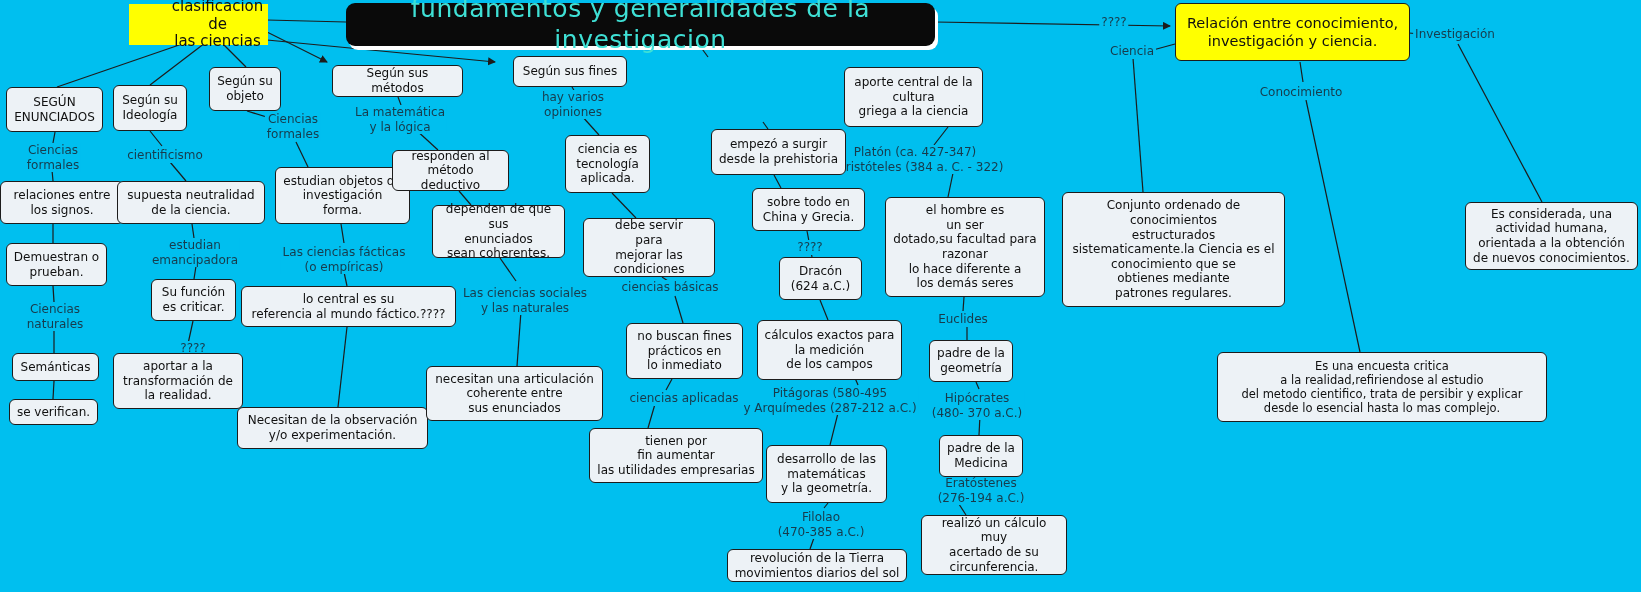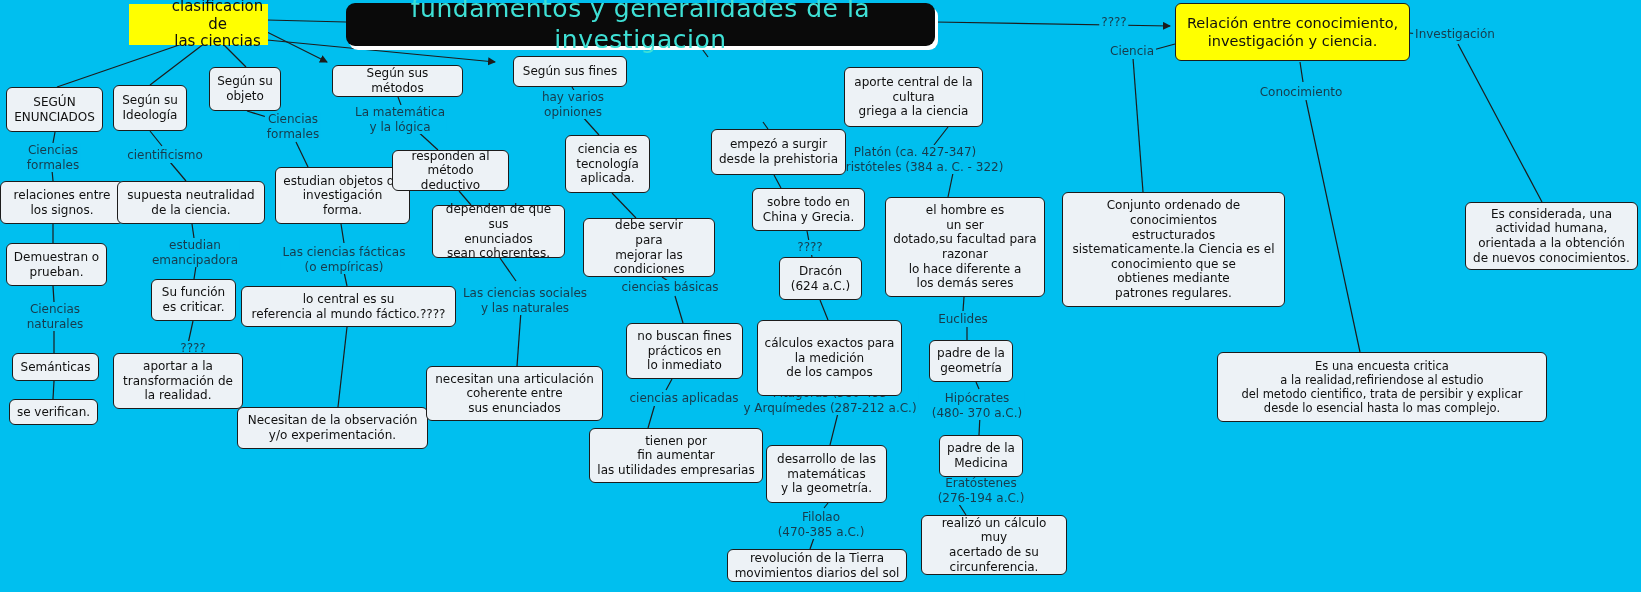--- a/index.html
+++ b/index.html
@@ -202,21 +202,21 @@
 mejorar las condiciones</div>
     <div class="node" style="left: 779px; top: 257px; width: 83px; height: 43px;">Dracón
 (624 a.C.)</div>
     <div class="node" style="left: 12px; top: 353px; width: 87px; height: 28px;">Semánticas</div>
     <div class="node" style="left: 113px; top: 353px; width: 130px; height: 56px;">aportar a la
 transformación de
 la realidad.</div>
     <div class="node" style="left: 626px; top: 323px; width: 117px; height: 56px;">no buscan fines
 prácticos en
 lo inmediato</div>
-    <div class="node" style="left: 757px; top: 320px; width: 145px; height: 76px;">cálculos exactos para
+    <div class="node" style="left: 757px; top: 320px; width: 145px; height: 60px;">cálculos exactos para
 la medición
 de los campos</div>
     <div class="node" style="left: 929px; top: 340px; width: 84px; height: 42px;">padre de la
 geometría</div>
     <div class="node" style="left: 1217px; top: 352px; width: 330px; height: 70px; font-size: 11.5px;">Es una encuesta critica
 a la realidad,refiriendose al estudio
 del metodo cientifico, trata de persibir y explicar
 desde lo esencial hasta lo mas complejo.</div>
     <div class="node" style="left: 9px; top: 399px; width: 89px; height: 26px;">se verifican.</div>
     <div class="node" style="left: 237px; top: 407px; width: 191px; height: 42px;">Necesitan de la observación

